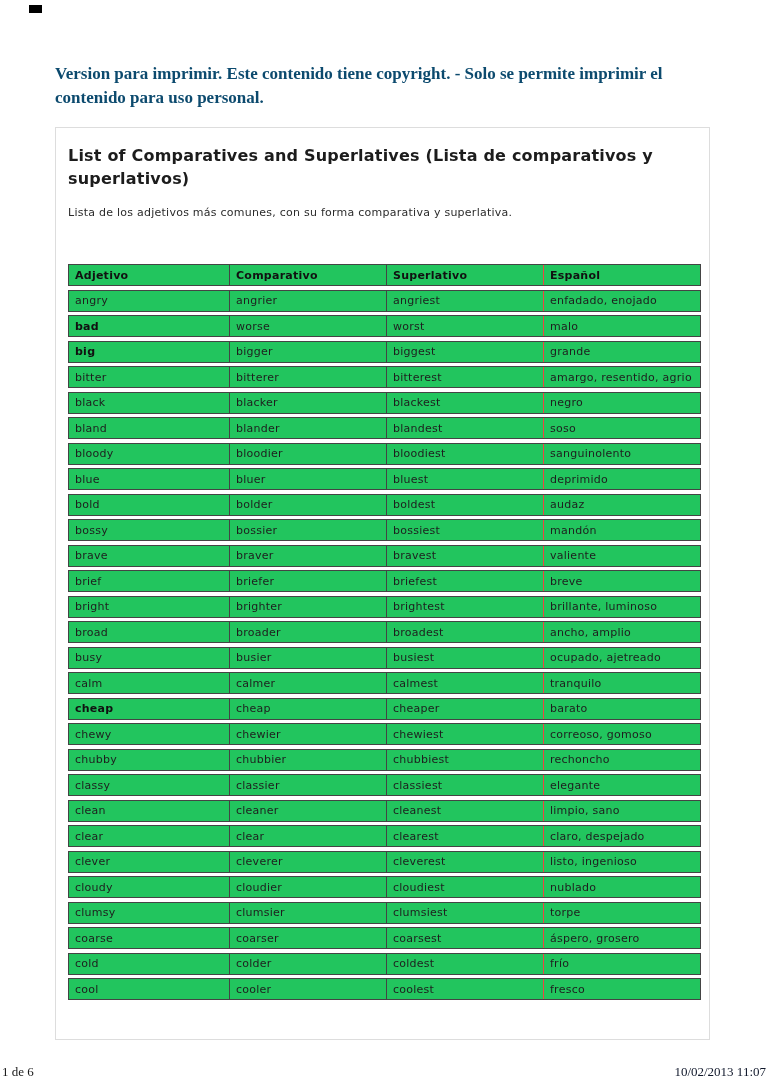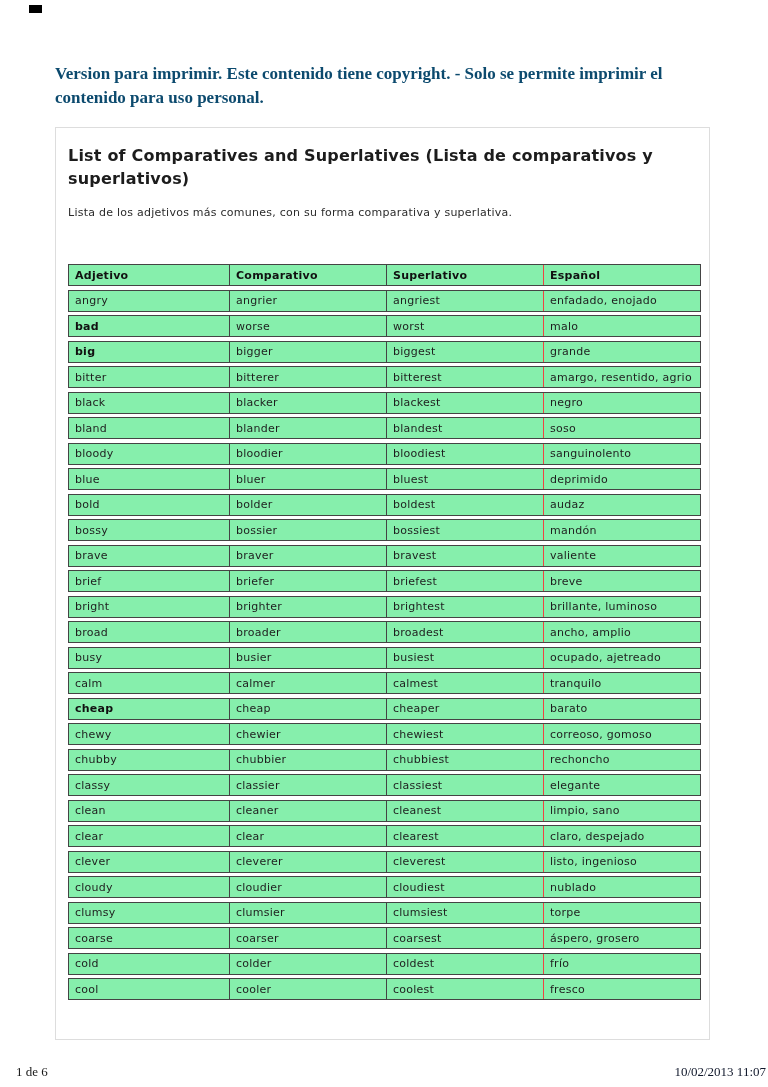--- a/index.html
+++ b/index.html
@@ -57,41 +57,41 @@
   }
   .adj-table {
     margin: 45px 10px 0 12px;
     width: 633px;
   }
   .trow {
     display: flex;
     height: 22px;
     border: 1px solid #444;
     margin-bottom: 3.5px;
-    background: #86efac;
+    background: #22c55e;
   }
   .tcell {
     display: flex;
     align-items: center;
     padding-left: 6px;
     font-size: 11px;
     color: #1e1e1e;
     letter-spacing: 0.25px;
     white-space: nowrap;
     overflow: hidden;
   }
   .c0 { width: 160px; }
   .c1 { width: 157px; border-left: 1px solid #444; }
   .c2 { width: 157px; border-left: 1px solid #444; }
   .c3 { flex: 1; border-left: 1px solid #ef4444; }
   .thead .tcell { font-weight: bold; color: #111; }
   .trow.bold-adj .c0 { font-weight: bold; color: #111; }
   .footer-left {
     position: absolute;
-    left: 16px;
+    left: 2px;
     top: 1064px;
     font-family: "Liberation Serif", serif;
     font-size: 13px;
     color: #1a1a1a;
   }
   .footer-right {
     position: absolute;
     right: 2px;
     top: 1064px;
     font-family: "Liberation Serif", serif;

